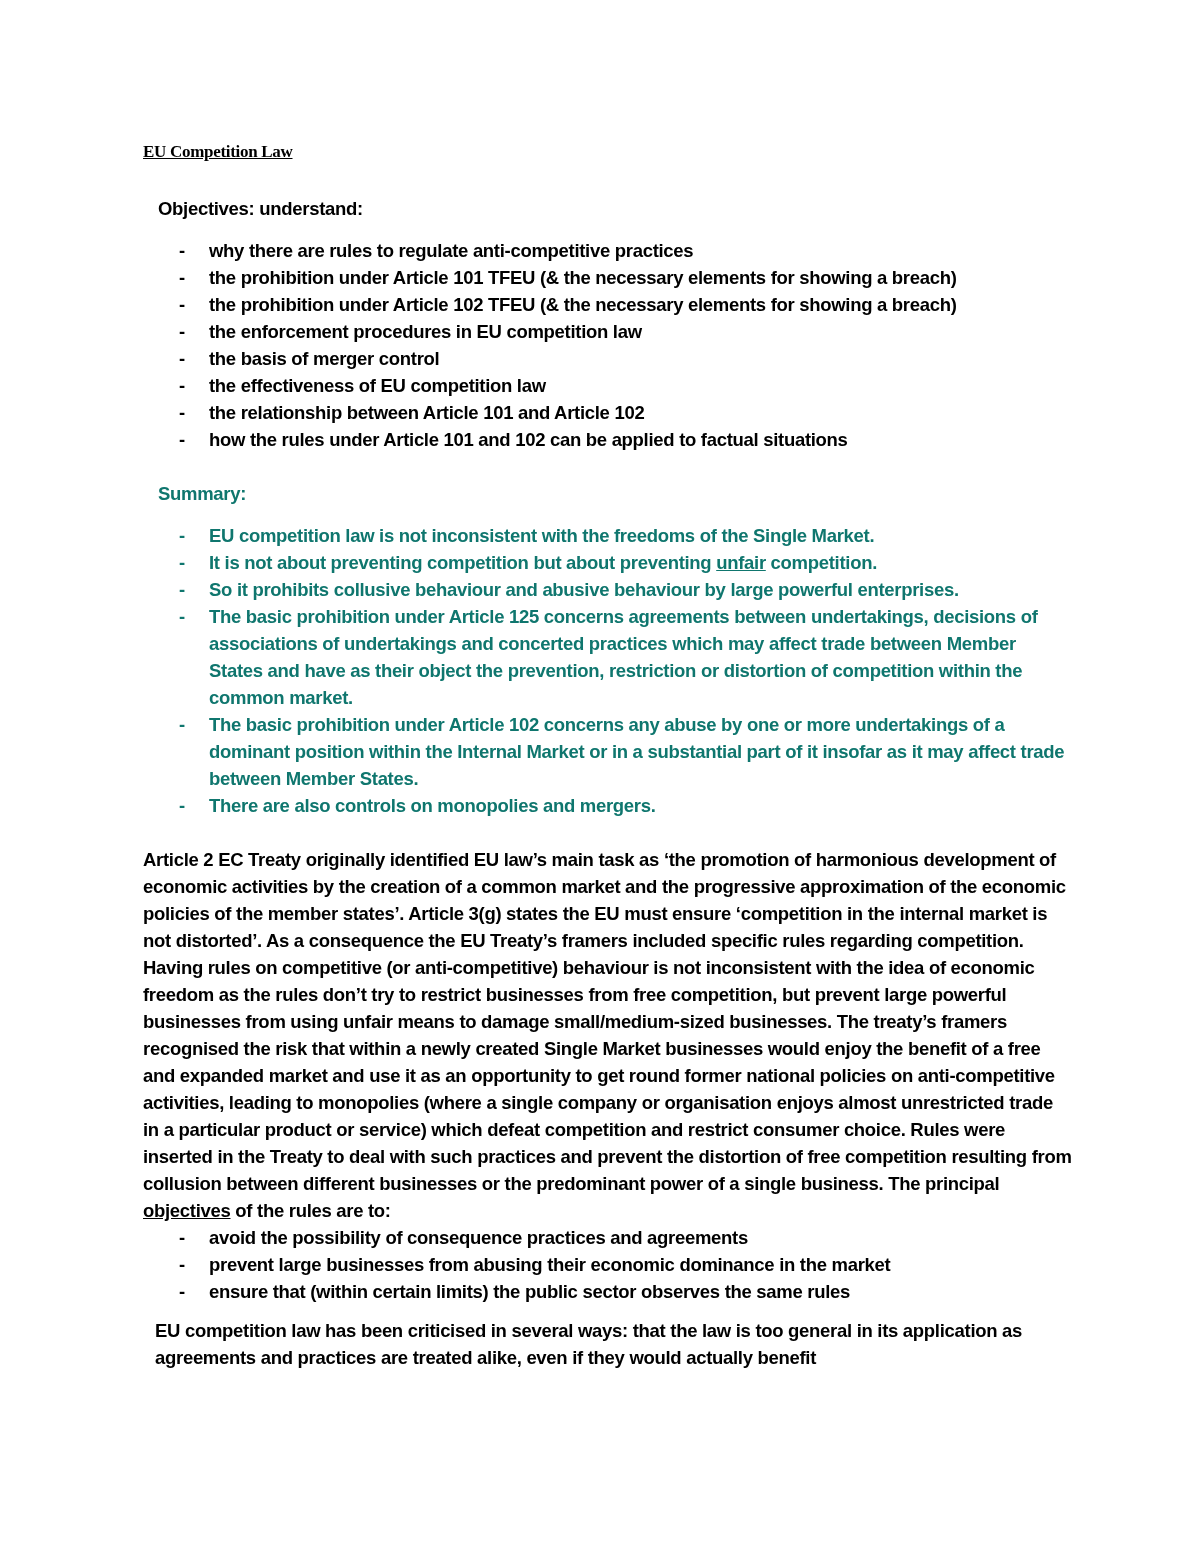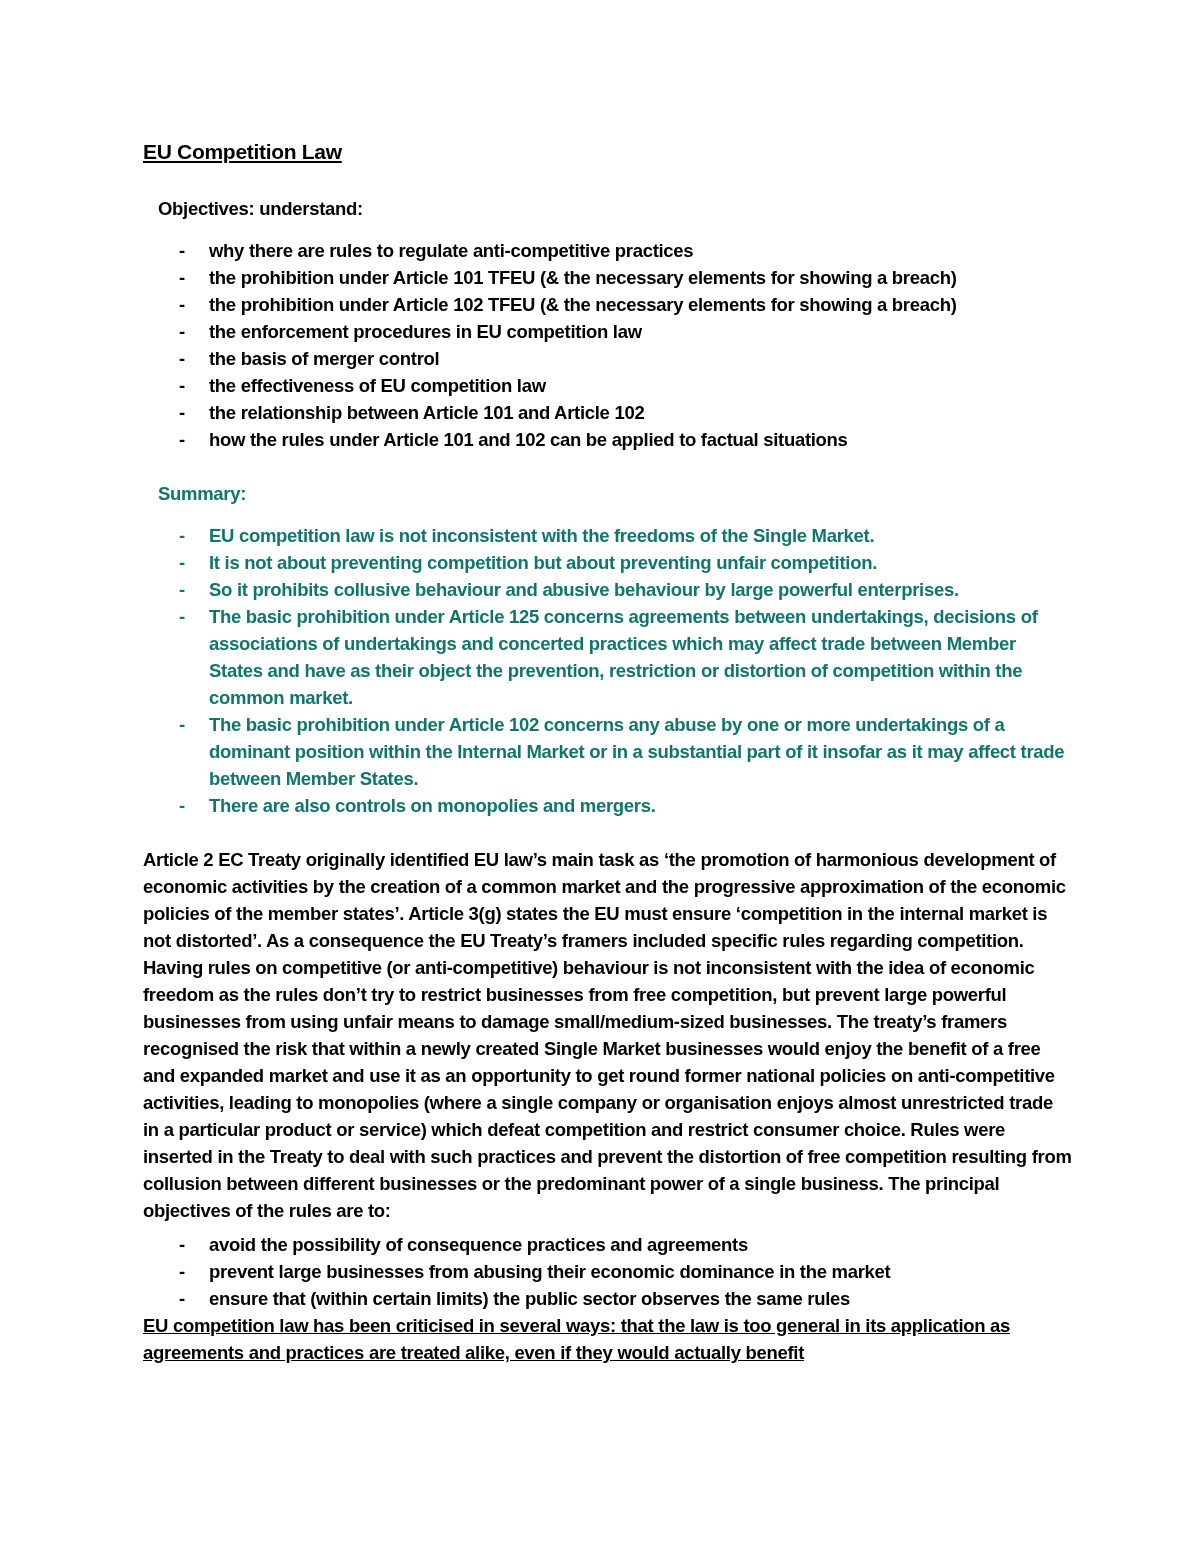--- a/index.html
+++ b/index.html
@@ -20,24 +20,25 @@
     line-height: 27px;
     letter-spacing: -0.3px;
   }
   .content {
     position: absolute;
     left: 143px;
     top: 138px;
     width: 930px;
   }
   .doc-title {
-    font-size: 21px;
+    font-size: 17px;
     line-height: 28px;
     text-decoration: underline;
     margin: 0 0 29px 0;
+    font-family: Liberation Serif, serif;
   }
   .section-heading {
     margin: 15px;
   }
   ul.dash-list {
     list-style: none;
     margin: 0;
     padding: 0;
   }
   ul.dash-list > li {
@@ -47,27 +48,27 @@
   ul.dash-list > li > .dash {
     position: absolute;
     left: 36px;
     top: 0;
   }
   .summary-block {
     margin-top: 27px;
     color: #0f766e;
   }
   .u {
+    text-decoration: underline;
   }
   .body-paragraph {
-    margin: 27px 0 7px 0;
+    margin: 27px 0 0 0;
   }
   .closing-paragraph {
-    margin: 0;
-    text-decoration: underline;
+    margin: 12px;
   }
 </style>
 </head>
 <body>
 
 <div class="page">
   <div class="content">
 
     <h1 class="doc-title">EU Competition Law</h1>
 

